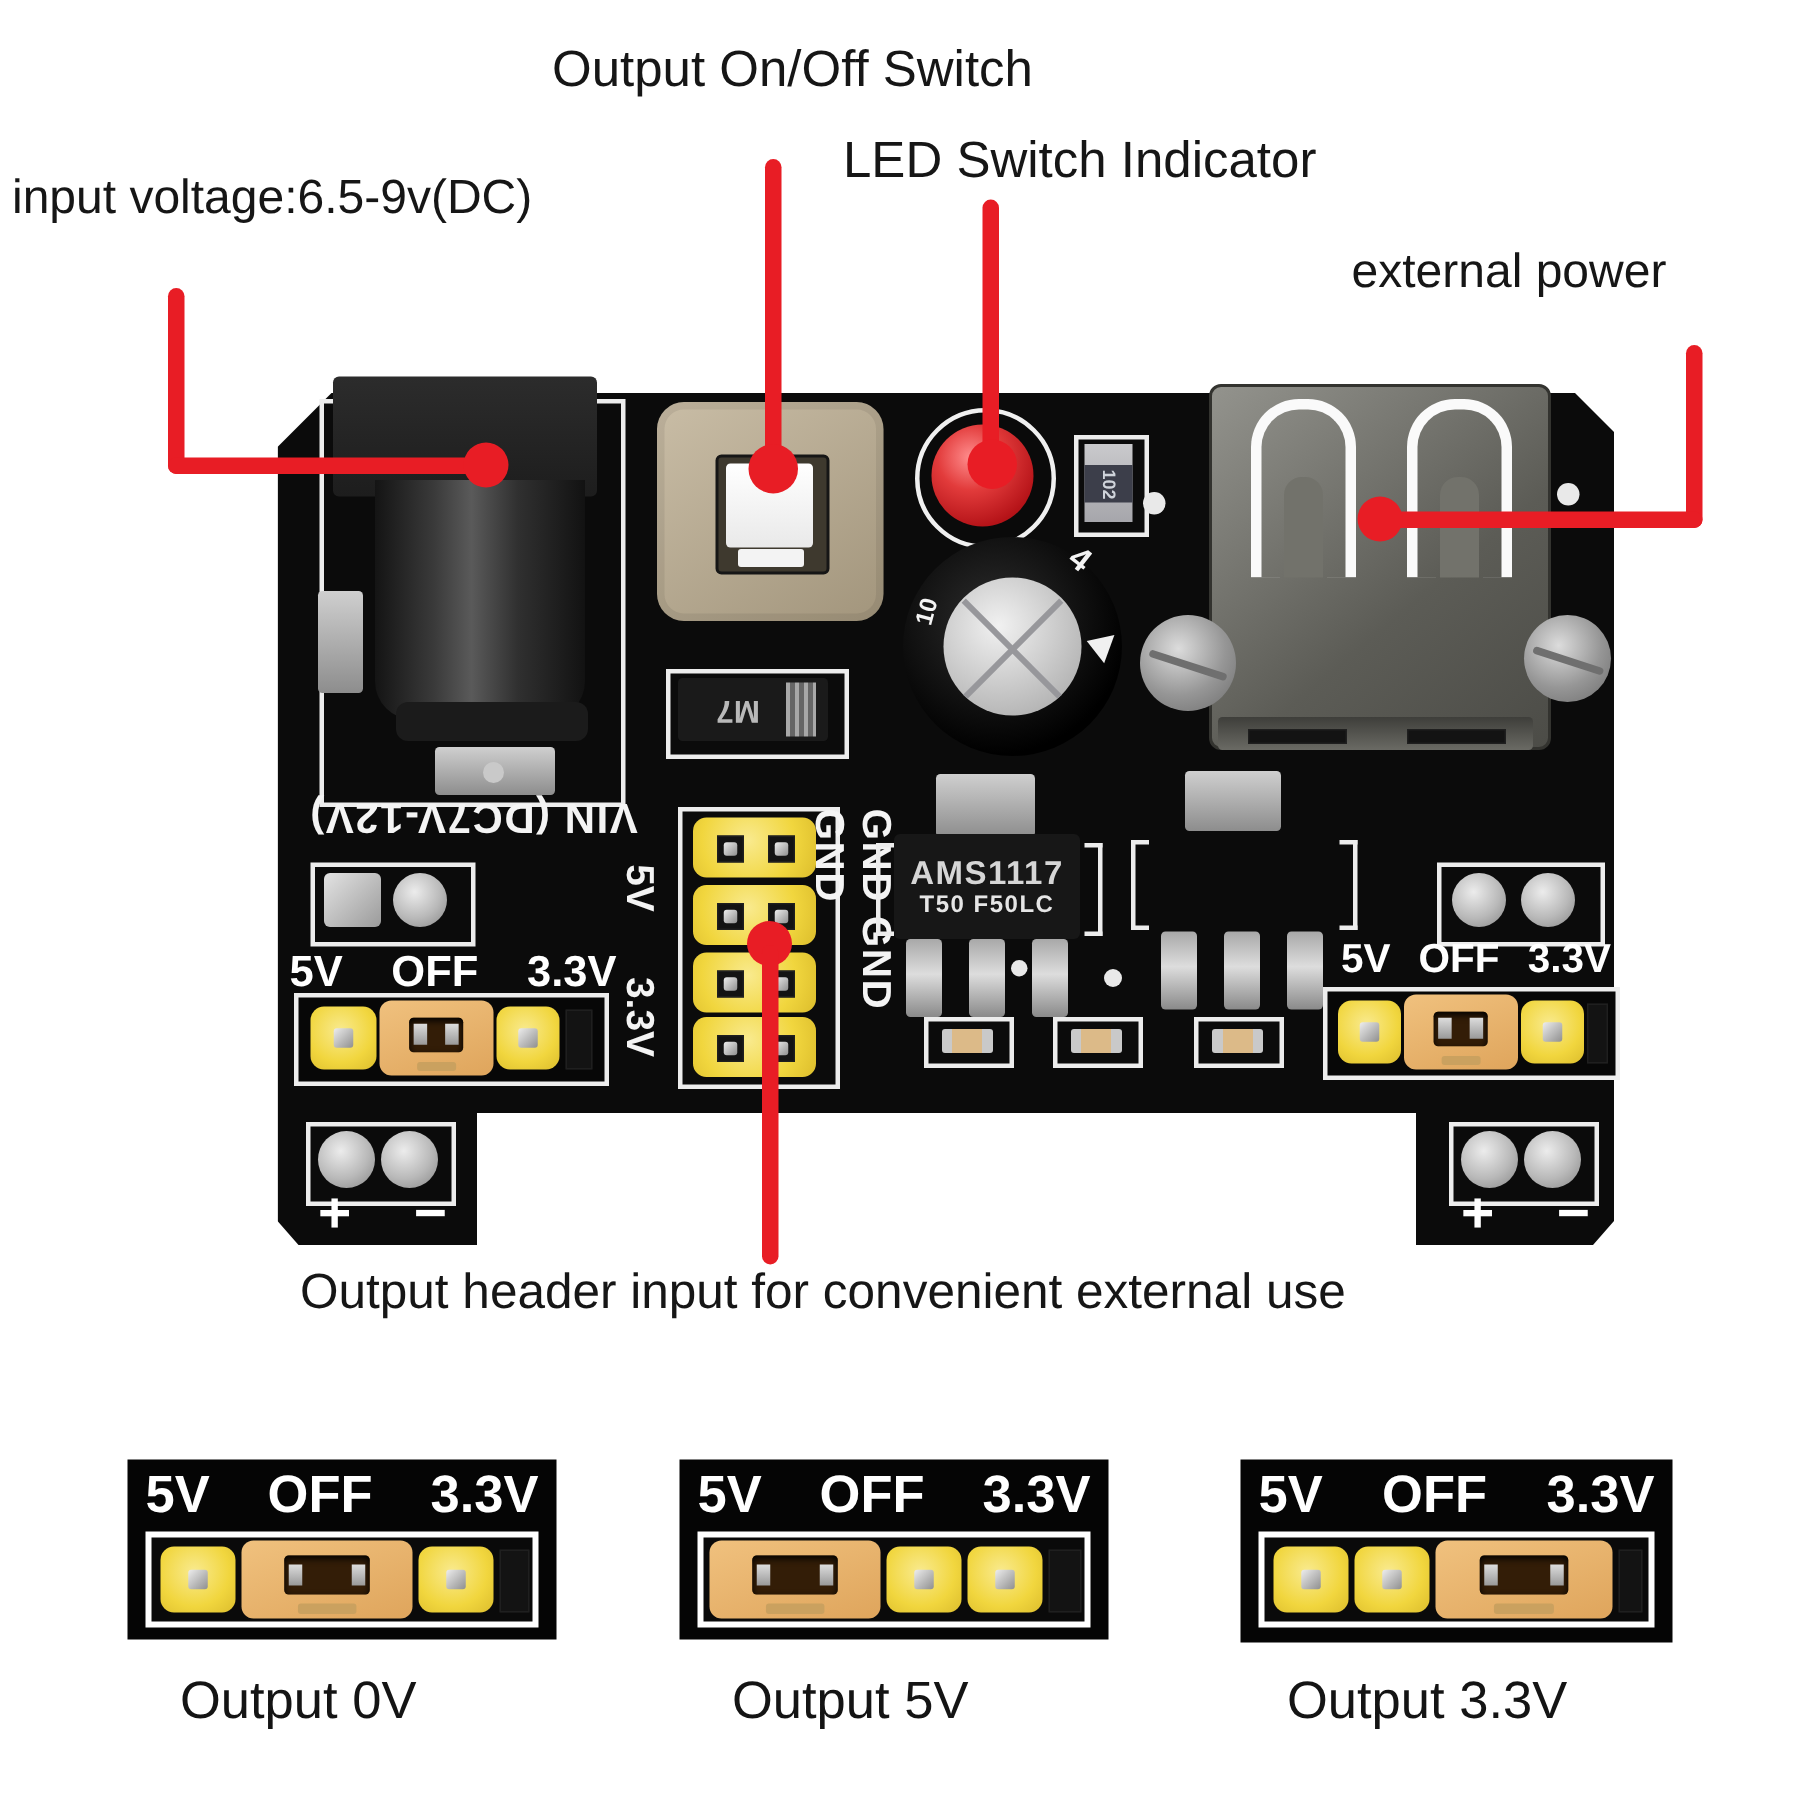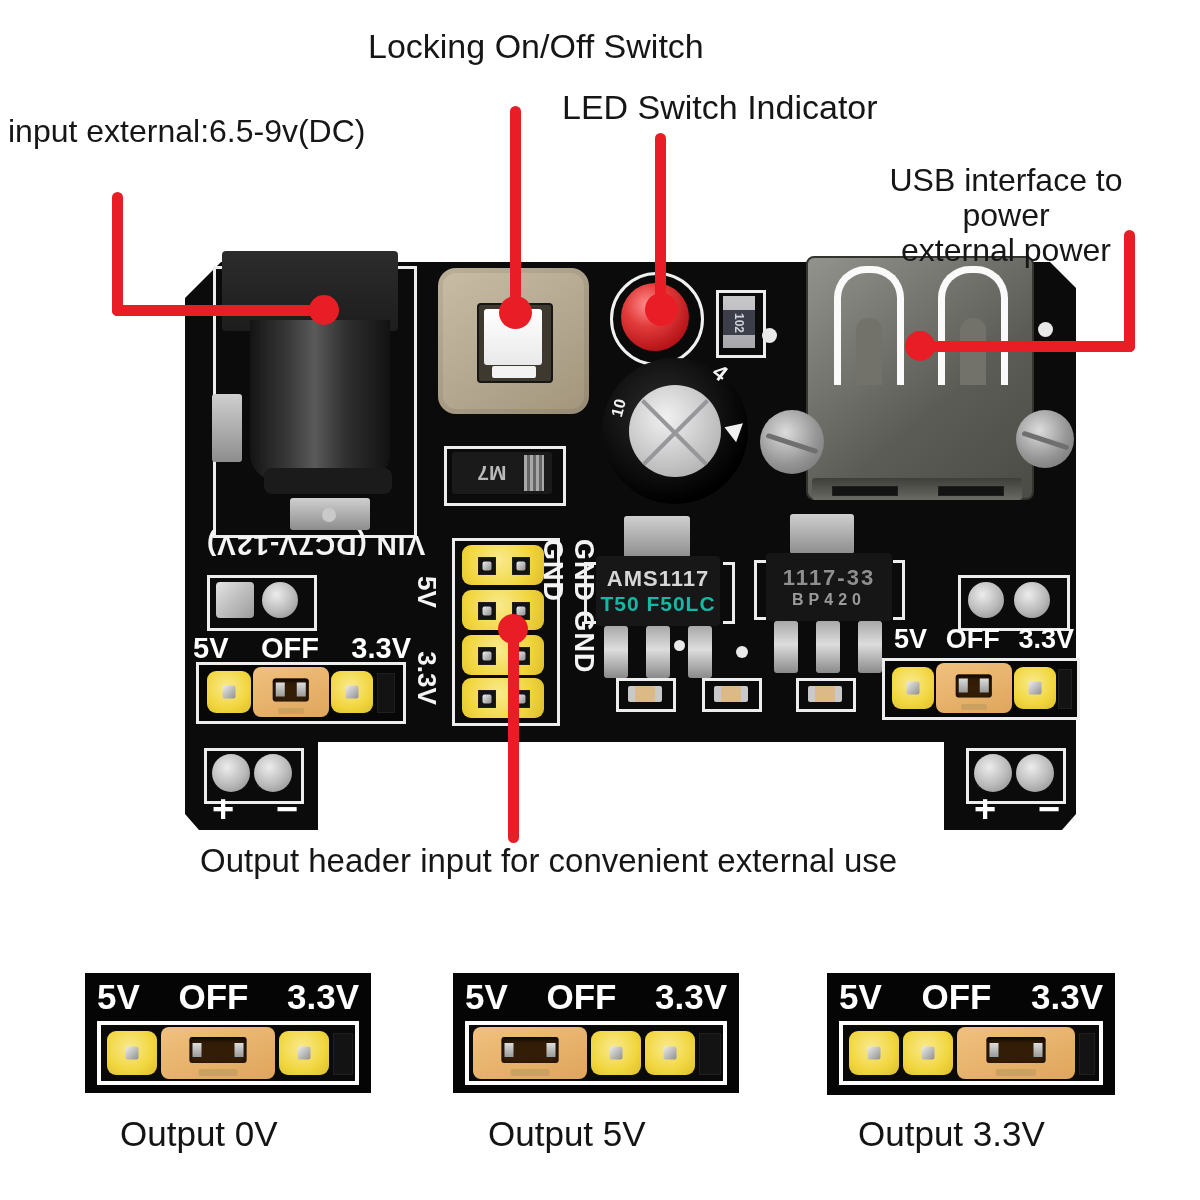--- a/index.html
+++ b/index.html
@@ -166,33 +166,29 @@
   </div>
   <div class="wtxt" style="left:480px;top:612px;width:176px;height:30px;font-size:27px;letter-spacing:1px;transform:rotate(90deg);">
     <span>GND GND GND</span>
   </div>
 
   <div class="tab-metal" style="left:624px;top:516px;width:66px;height:42px;"></div>
   <div class="bracketL" style="left:584px;top:562px;height:56px;"></div>
   <div class="bracketR" style="left:723px;top:562px;height:56px;"></div>
   <div class="abs" style="left:596px;top:556px;width:124px;height:70px;background:#171717;border-radius:4px;display:flex;flex-direction:column;align-items:center;justify-content:center;">
     <span style="color:#d6d6d6;font-weight:700;font-size:22px;letter-spacing:1px;">AMS1117</span>
-    <span style="color:#14b8a6;font-weight:700;font-size:21px;letter-spacing:1px;">T50 F50LC</span>
+    <span style="color:#e5e5e5;font-weight:700;font-size:16px;letter-spacing:1px;">T50 F50LC</span>
   </div>
   <div class="leg" style="left:604px;top:626px;"></div>
   <div class="leg" style="left:646px;top:626px;"></div>
   <div class="leg" style="left:688px;top:626px;"></div>
 
   <div class="tab-metal" style="left:790px;top:514px;width:64px;height:40px;"></div>
   <div class="bracketL" style="left:754px;top:560px;height:54px;"></div>
   <div class="bracketR" style="left:893px;top:560px;height:54px;"></div>
-  <div class="abs" style="left:766px;top:553px;width:126px;height:68px;background:#161616;border-radius:4px;display:flex;flex-direction:column;align-items:center;justify-content:center;">
-    <span style="color:#8f8f8f;font-weight:700;font-size:22px;letter-spacing:2px;">1117-33</span>
-    <span style="color:#9b9b9b;font-weight:700;font-size:16px;letter-spacing:5px;">BP420</span>
-  </div>
   <div class="leg" style="left:774px;top:621px;"></div>
   <div class="leg" style="left:816px;top:621px;"></div>
   <div class="leg" style="left:858px;top:621px;"></div>
 
   <div class="dotw" style="left:674px;top:640px;width:11px;height:11px;"></div>
   <div class="dotw" style="left:736px;top:646px;width:12px;height:12px;"></div>
 
   <div class="box-w" style="left:616px;top:678px;width:54px;height:28px;">
       <div class="abs" style="left:9px;top:5px;width:34px;height:16px;background:linear-gradient(90deg,#c9c9c9 0 7px,#dcba88 7px 27px,#c9c9c9 27px 34px);border-radius:2px;"></div>
     </div>
@@ -256,30 +252,29 @@
   </div>
   <div class="box-w" style="left:966px;top:748px;width:94px;height:50px;"></div>
   <div class="pad-r" style="left:974px;top:754px;width:38px;height:38px;"></div>
   <div class="pad-r" style="left:1016px;top:754px;width:38px;height:38px;"></div>
   <div class="jrow" style="left:974px;top:788px;width:86px;font-size:38px;">
     <span>+</span>
     <span>−</span>
   </div>
 
   <div class="ann" style="left:368px;top:28px;font-size:34px;">
-    <span>Locking On/Off Switch</span>
+    <span>Output On/Off Switch</span>
   </div>
   <div class="ann" style="left:562px;top:89px;font-size:34px;">
     <span>LED Switch Indicator</span>
   </div>
   <div class="ann" style="left:8px;top:113px;font-size:32px;line-height:36px;">
-    <div>input external:6.5-9v(DC)</div>
+    <div>input voltage:6.5-9v(DC)</div>
   </div>
   <div class="ann" style="left:858px;top:163px;width:296px;text-align:center;font-size:32px;line-height:35px;">
-    <div>USB interface to power</div>
     <div>external power</div>
   </div>
   <div class="ann" style="left:200px;top:842px;font-size:33px;">
     <span>Output header input for convenient external use</span>
   </div>
 
   <div class="rl" style="left:112px;top:192px;width:11px;height:124px;"></div>
   <div class="rl" style="left:112px;top:305px;width:216px;height:11px;"></div>
   <div class="rdot" style="left:309px;top:295px;"></div>
 

